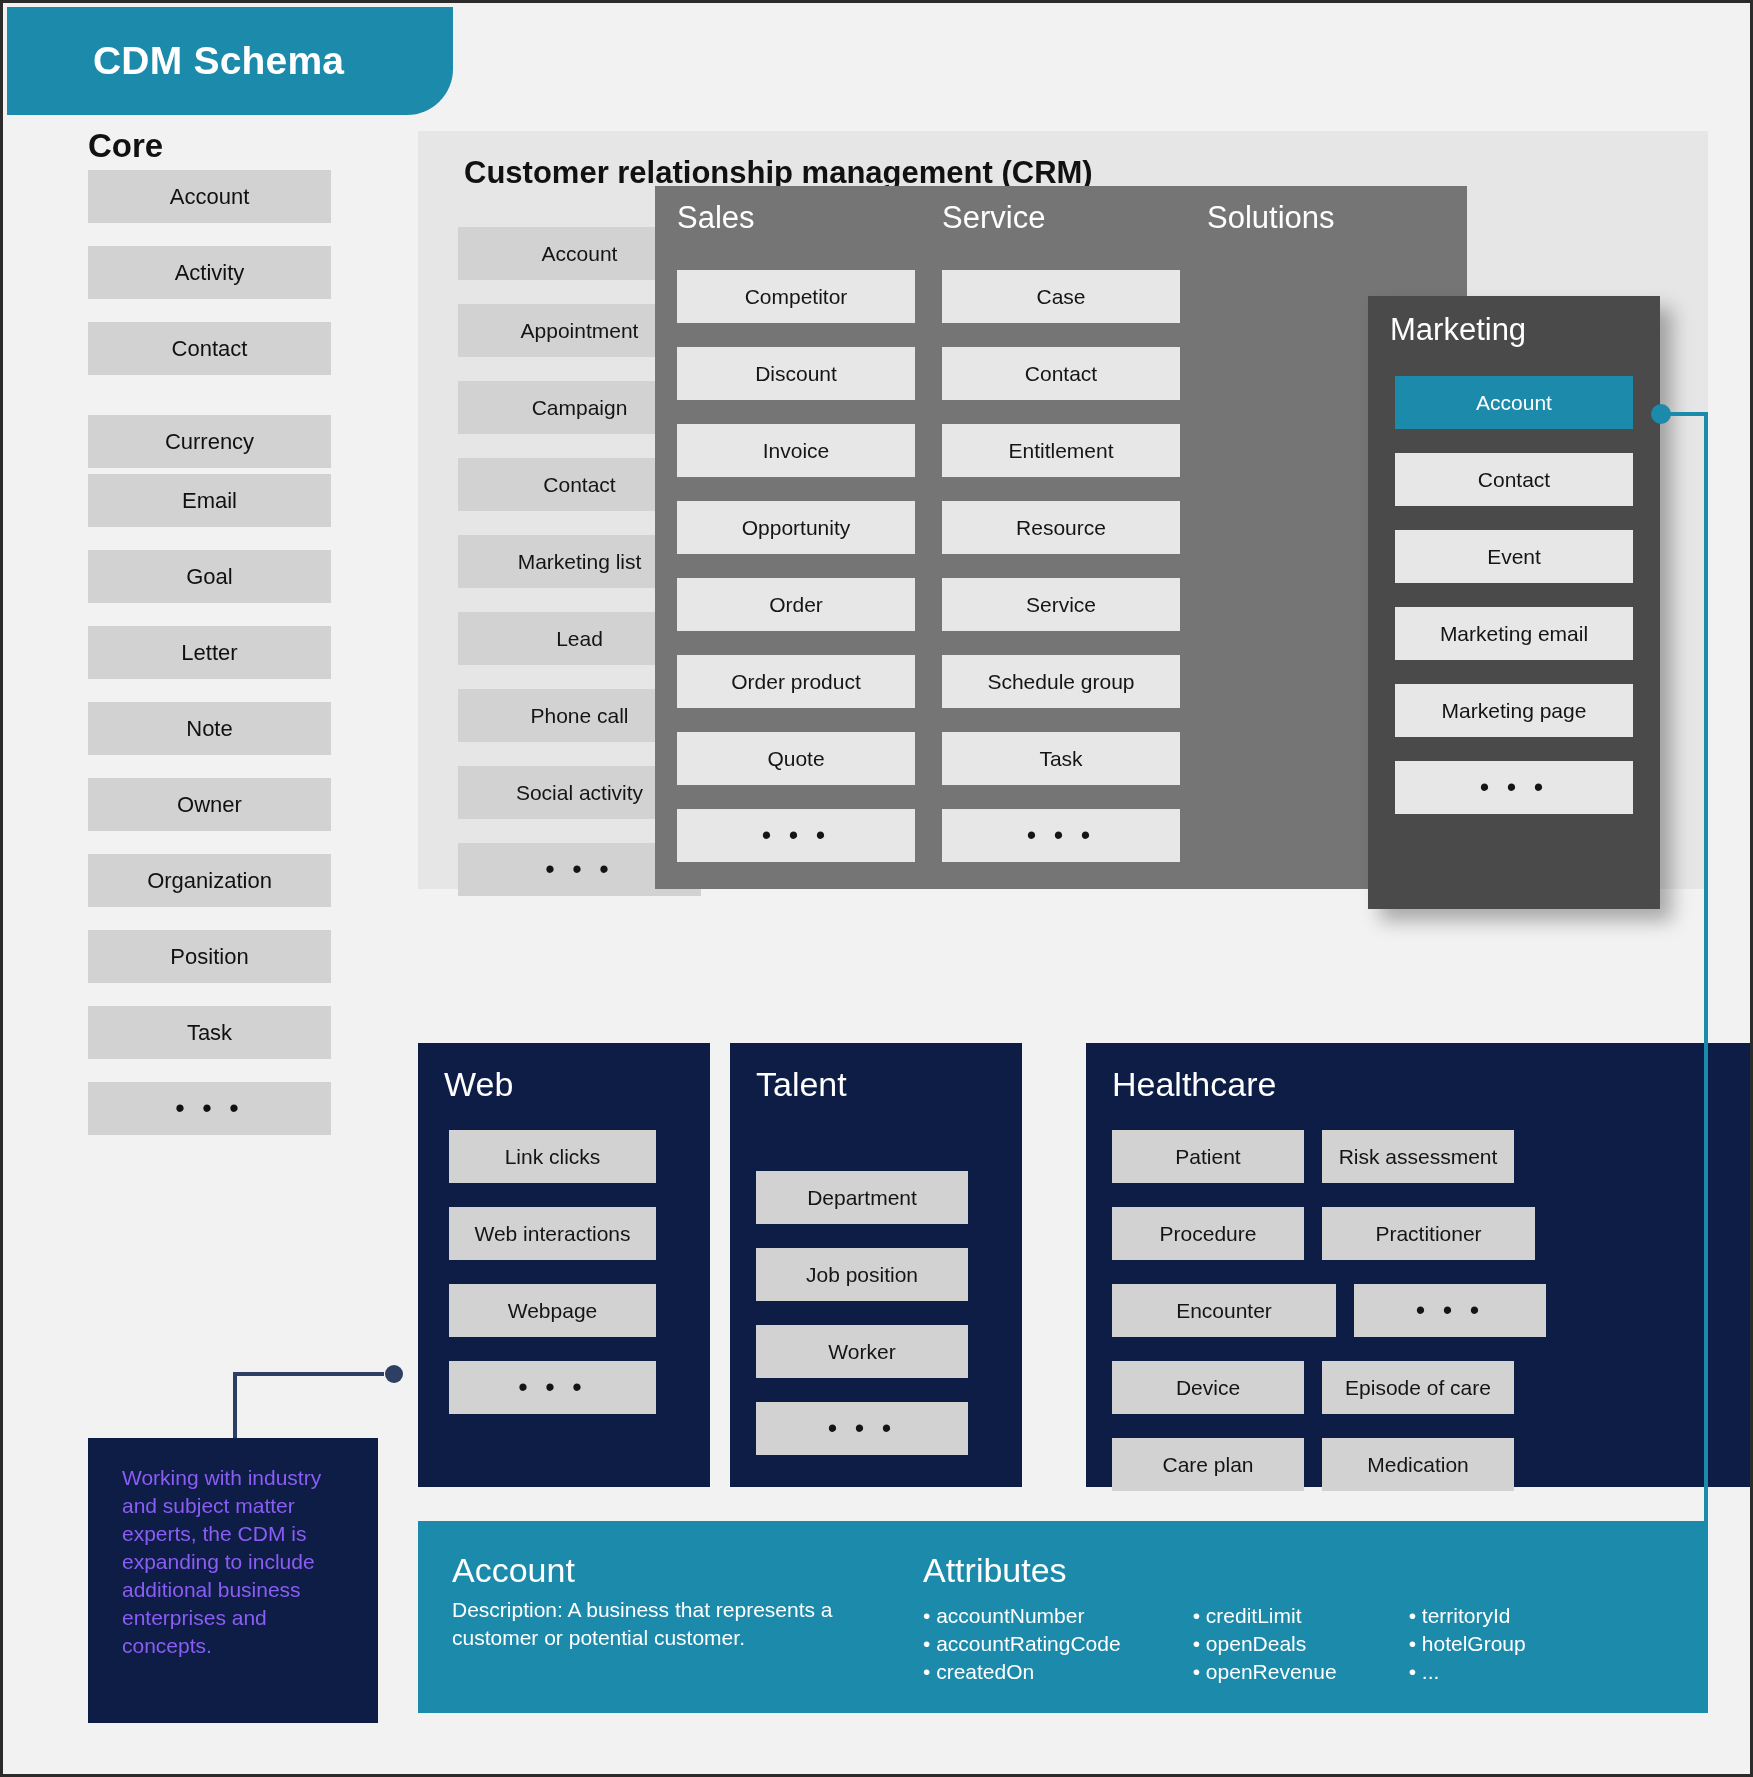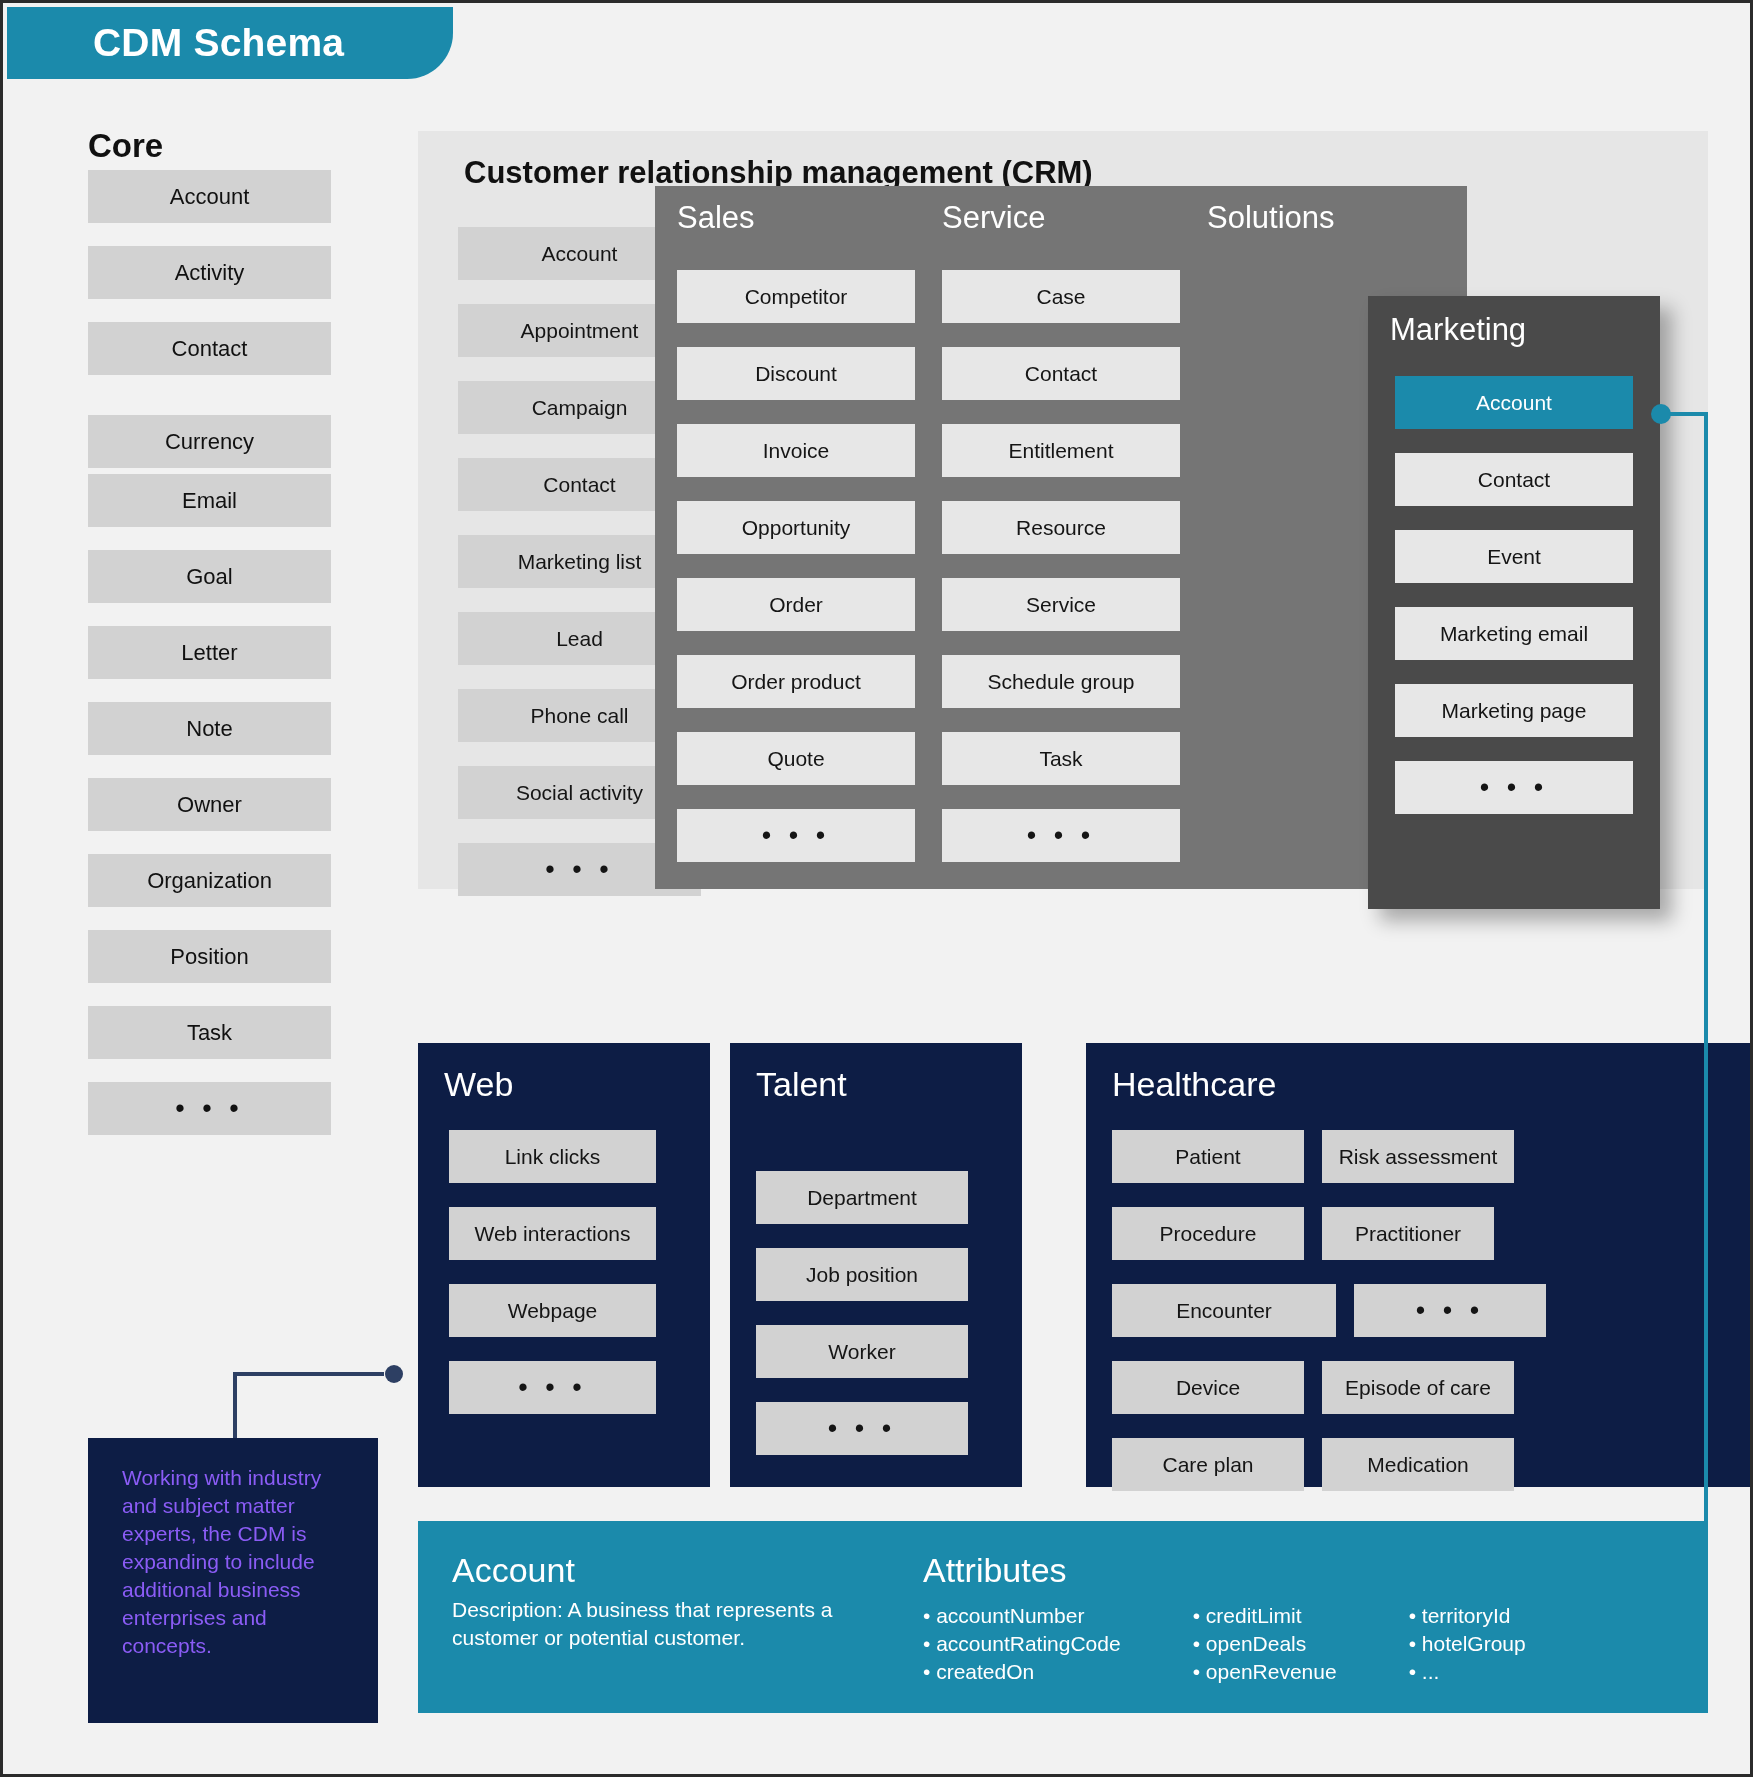--- a/index.html
+++ b/index.html
@@ -13,21 +13,21 @@
     width: 1753px; height: 1777px;
     background: #f2f2f2;
     border: 3px solid #2b2b2b;
     overflow: hidden;
   }
 
   
   #title-pill {
     position: absolute;
     left: 4px; top: 4px;
-    width: 446px; height: 72px;
+    width: 446px; height: 108px;
     background: #1b8aab;
     border-radius: 0 0 46px 0;
     display: flex; align-items: center;
   }
   #title-pill .t {
     color: #ffffff;
     font-size: 39px;
     font-weight: 600;
     padding-left: 86px;
     letter-spacing: .2px;
@@ -292,21 +292,21 @@
             <span class="dots">• • •</span>
           </div>
         </div>
       </div>
       <div class="navy" style="left: 1039px; top: 1040px; width: 666px; height: 444px; margin-left: 44px;">
         <div class="n-title">Healthcare</div>
         <div class="grid" style="width: 612px;">
           <div class="chip" style="width: 192px;">Patient</div>
           <div class="chip" style="width: 192px;">Risk assessment</div>
           <div class="chip" style="width: 192px;">Procedure</div>
-          <div class="chip" style="width: 172px; text-align: right;">Practitioner</div>
+          <div class="chip" style="width: 213px; text-align: right;">Practitioner</div>
           <div class="chip" style="width: 224px;">Encounter</div>
           <div class="chip" style="width: 192px;">
             <span class="dots">• • •</span>
           </div>
           <div class="chip" style="width: 192px;">Device</div>
           <div class="chip" style="width: 192px;">Episode of care</div>
           <div class="chip" style="width: 192px;">Care plan</div>
           <div class="chip" style="width: 192px;">Medication</div>
         </div>
       </div>

